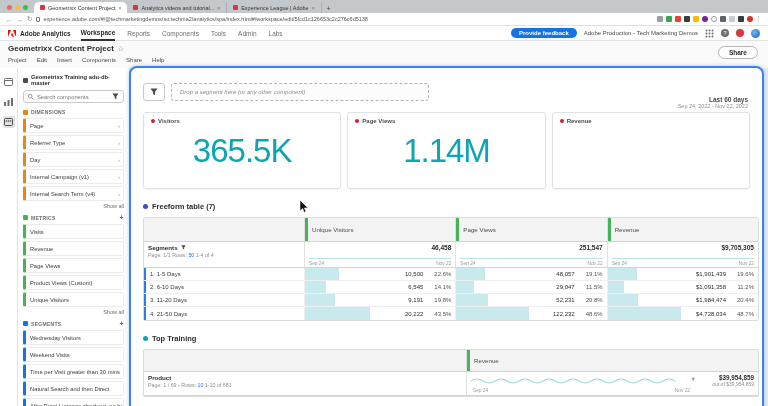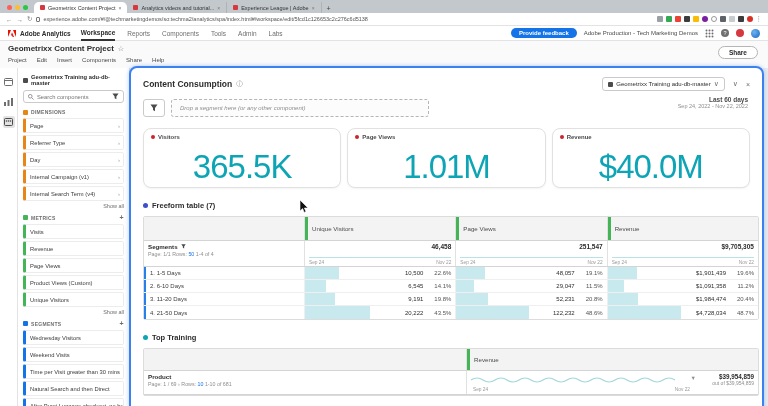--- a/index.html
+++ b/index.html
@@ -81,21 +81,21 @@
   .ph-ic { font-size:7px; color:#6e6e6e; }
 
   .seg-row { display:flex; align-items:center; gap:6px; margin-top:6px; height:20px; }
   .funnel-btn { width:22px; height:18px; border:1px solid #cacaca; border-radius:3px; display:flex; align-items:center; justify-content:center; background:#fff; }
   .dropzone { width:258px; height:18px; border:1px dashed #b5b5b5; border-radius:3px; display:flex; align-items:center; padding:0 8px; font-size:6px; font-style:italic; color:#8e8e8e; background:#fcfcfc; }
   .dates { position:absolute; right:12px; top:26px; text-align:right; }
   .dates .dr1 { font-size:6.5px; color:#4b4b4b; font-weight:bold; }
   .dates .dr2 { font-size:5.5px; color:#8e8e8e; }
 
   .cards { display:flex; gap:6px; margin-top:10px; }
-  .mcard { flex:1; height:60px; border:1px solid #e1e1e1; border-radius:8px; background:#fff; box-shadow:0 1px 2px rgba(0,0,0,.05); padding:5px 7px; }
+  .mcard { flex:1; height:77px; border:1px solid #e1e1e1; border-radius:3px; background:#fff; box-shadow:0 1px 2px rgba(0,0,0,.05); padding:5px 7px; }
   .mc-label { display:flex; align-items:center; gap:3px; font-size:6px; color:#4b4b4b; font-weight:bold; }
   .dotc { width:4px; height:4px; border-radius:50%; background:#c9252d; }
   .mc-val { text-align:center; font-size:33px; font-weight:400; letter-spacing:-1px; color:#0da5b5; margin-top:8px; }
   .mc-val.neg { color:#c9252d; }
   .mc-val .tri { font-size:24px; vertical-align:2px; margin-right:1px; }
 
   .sec-title { display:flex; align-items:center; gap:4px; margin-top:13px; font-size:7.5px; font-weight:bold; color:#2c2c2c; }
   .vdot { width:5px; height:5px; border-radius:50%; }
   .vdot.blue{background:#3c50c8}.vdot.teal{background:#0da5b5}
   .fftable { margin-top:6px; border:1px solid #dcdcdc; border-radius:2px; width:616px; }
@@ -346,33 +346,20 @@
       <span>Natural Search and then Direct</span>
     </div>
   <div class="sitem s">
       <span>After Pumi Luggage checkout, no buy</span>
     </div>
 </div>
 
 <div class="main">
   <div class="card">
 
-    <div class="panel-head">
-      <span class="panel-title">Content Consumption</span>
-      <span class="info">ⓘ</span>
-      <div class="ph-right">
-        <span class="ds-dd">
-          <span class="cube"></span>
-          <span>Geometrixx Training adu-db-master</span>
-          <span class="ph-ic">∨</span>
-        </span>
-        <span class="ph-ic">∨</span>
-        <span class="ph-ic">×</span>
-      </div>
-    </div>
 
     <div class="seg-row">
       <span class="funnel-btn">
         <svg width="8" height="8" viewBox="0 0 8 8">
             <path d="M0.5 0.5h7L5 4v3.2L3 6V4L0.5 0.5z" fill="#4b4b4b"></path>
           </svg>
       </span>
       <div class="dropzone">Drop a segment here (or any other component)</div>
     </div>
     <div class="dates">
@@ -386,28 +373,27 @@
             <span class="dotc"></span>
             <span>Visitors</span>
           </div>
         <div class="mc-val">365.5K</div>
       </div>
       <div class="mcard">
         <div class="mc-label">
             <span class="dotc"></span>
             <span>Page Views</span>
           </div>
-        <div class="mc-val">1.01M</div>
+        <div class="mc-val">1.14M</div>
       </div>
       <div class="mcard">
         <div class="mc-label">
             <span class="dotc"></span>
             <span>Revenue</span>
           </div>
-        <div class="mc-val">$40.0M</div>
       </div>
     </div>
 
     <div class="sec-title">
       <span class="vdot blue"></span>
       <span>Freeform table (7)</span>
     </div>
     <div class="fftable">
       <div class="ffhead">
         <div class="ffseg-col"></div>

